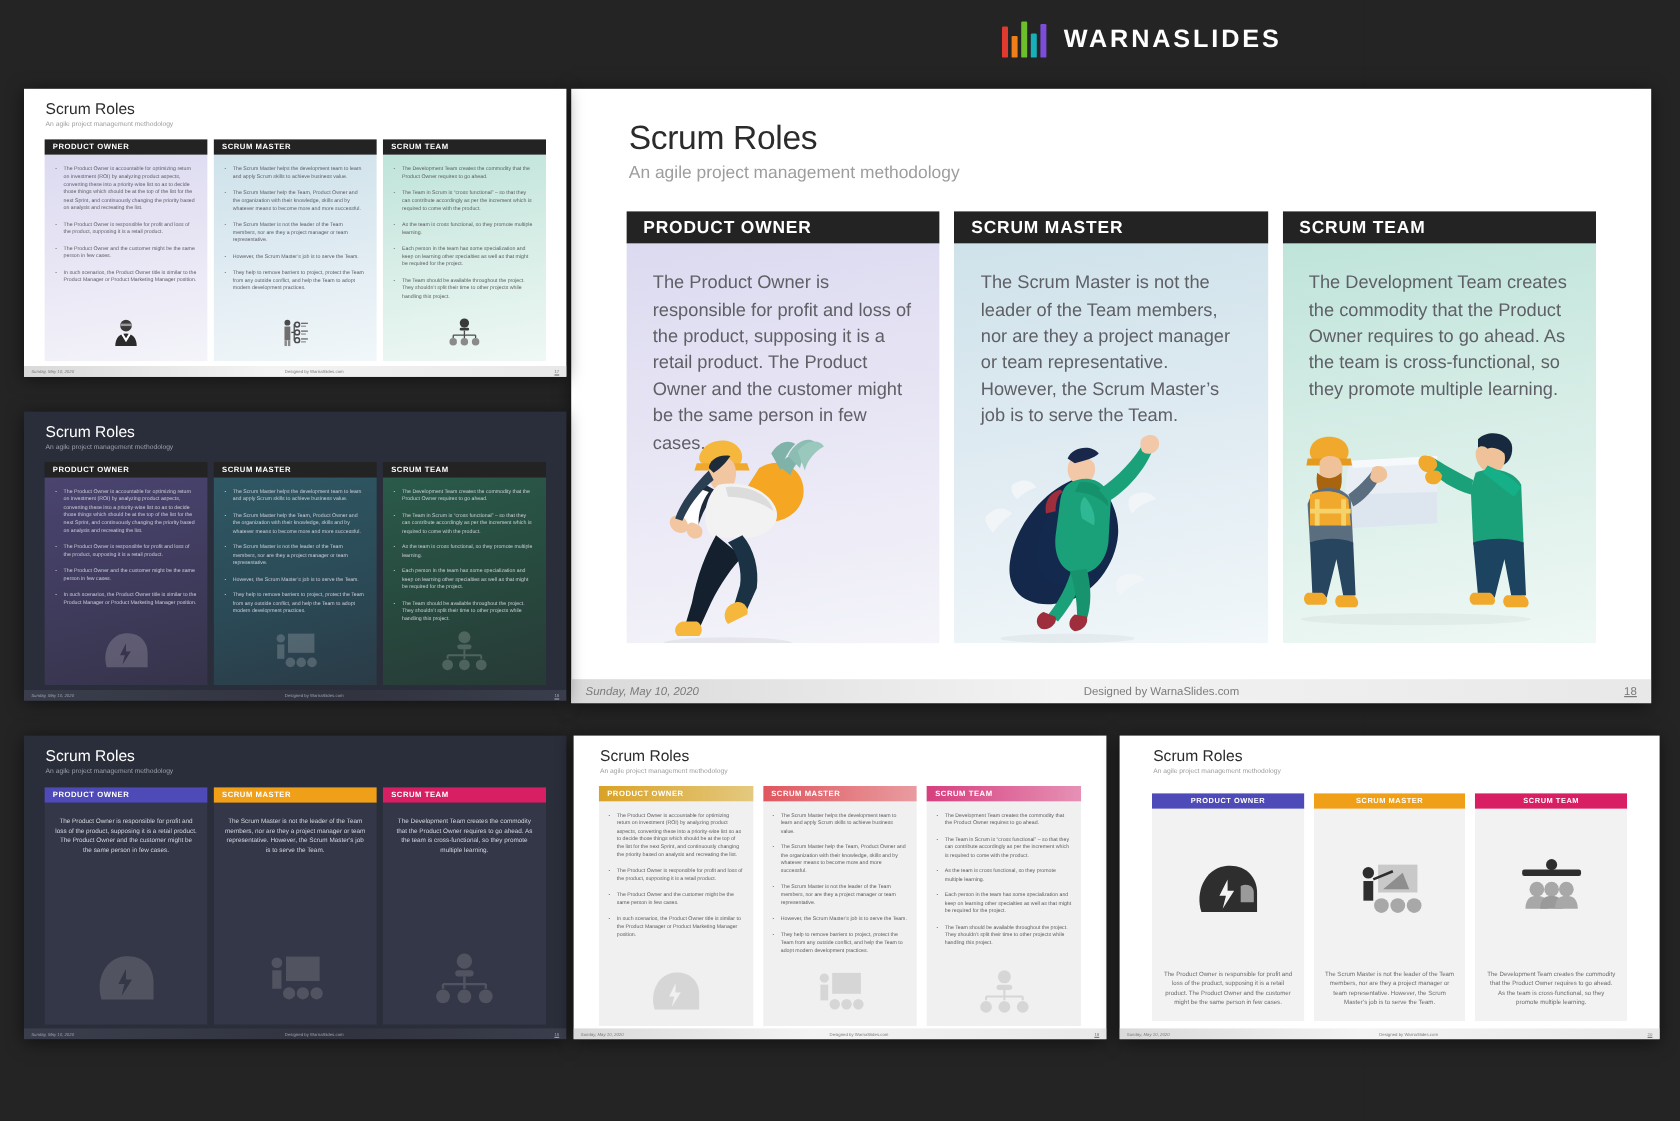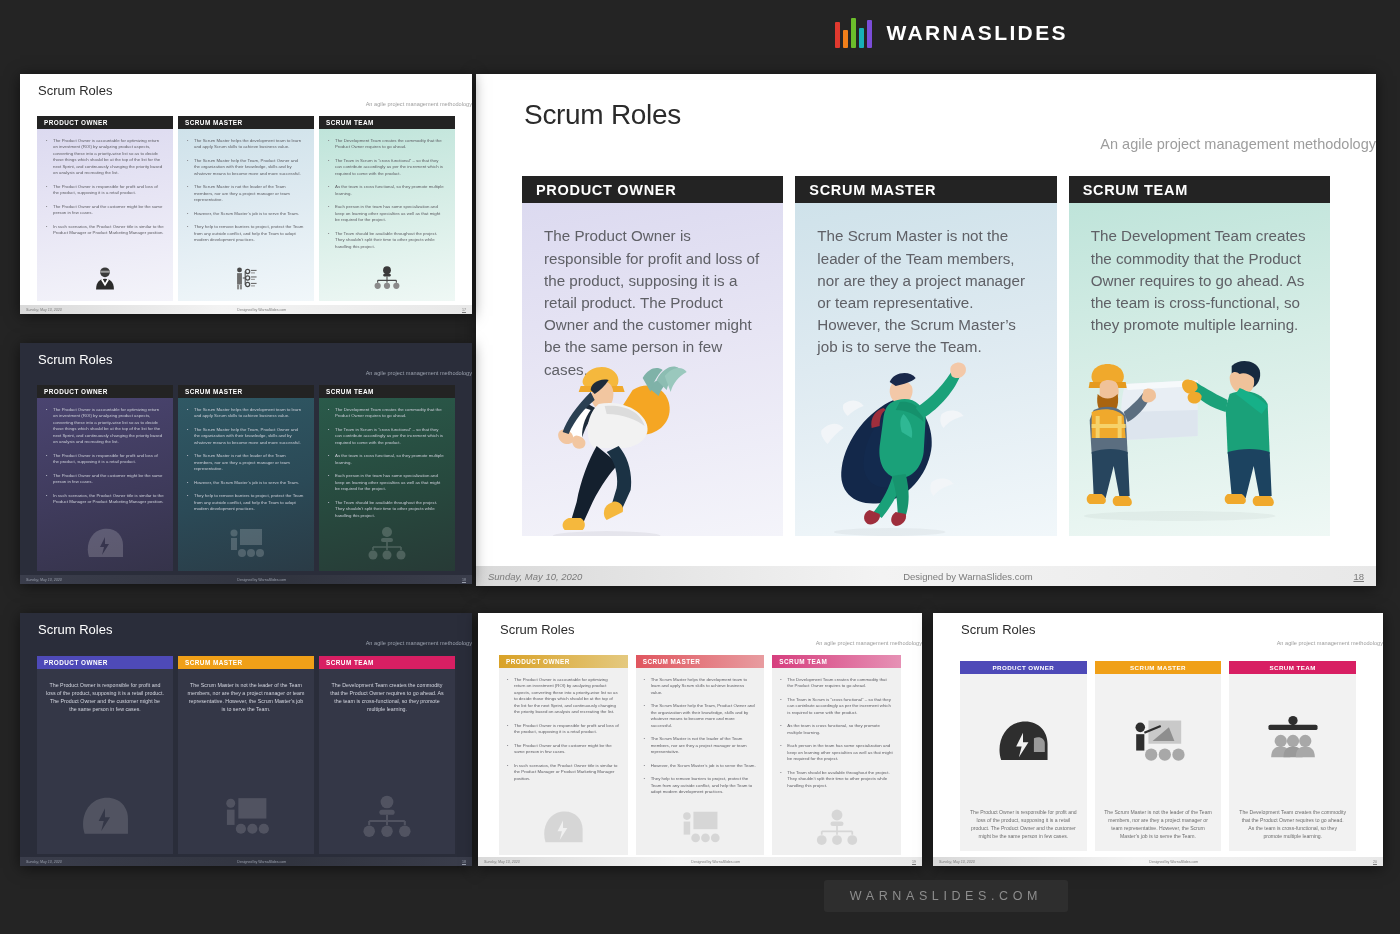--- a/index.html
+++ b/index.html
@@ -23,21 +23,21 @@
   }
 
   
   .slide {
     position: absolute; background: #ffffff; overflow: hidden;
     box-shadow: 0 2px 14px rgba(0,0,0,.55);
   }
   .slide .title {
     font-weight: 400; color: #2b2b2b; line-height: 1.05;
   }
-  .slide .subtitle { color: #9d9d9d; text-align: right; }
+  .slide .subtitle { color: #9d9d9d; }
   .slide.dark { background: #2a2d3a; }
   .slide.dark .title { color: #ffffff; }
   .slide.dark .subtitle { color: #9aa0ad; }
 
   .cols { display: flex; }
   .col { position: relative; display: flex; flex-direction: column; overflow: hidden; }
   .colhead {
     background: #232323; color: #ffffff; font-weight: 700;
     display: flex; align-items: center; white-space: nowrap;
   }
@@ -640,15 +640,14 @@
         </div>
       </div>
     </div>
     <div class="footer">
       <div class="f-left">Sunday, May 10, 2020</div>
       <div class="f-mid">Designed by WarnaSlides.com</div>
       <div class="f-right">20</div>
     </div>
   </div>
 
-  <div class="watermark">WARNASLIDES.COM</div>
 
 </div>
 
 </body></html>

